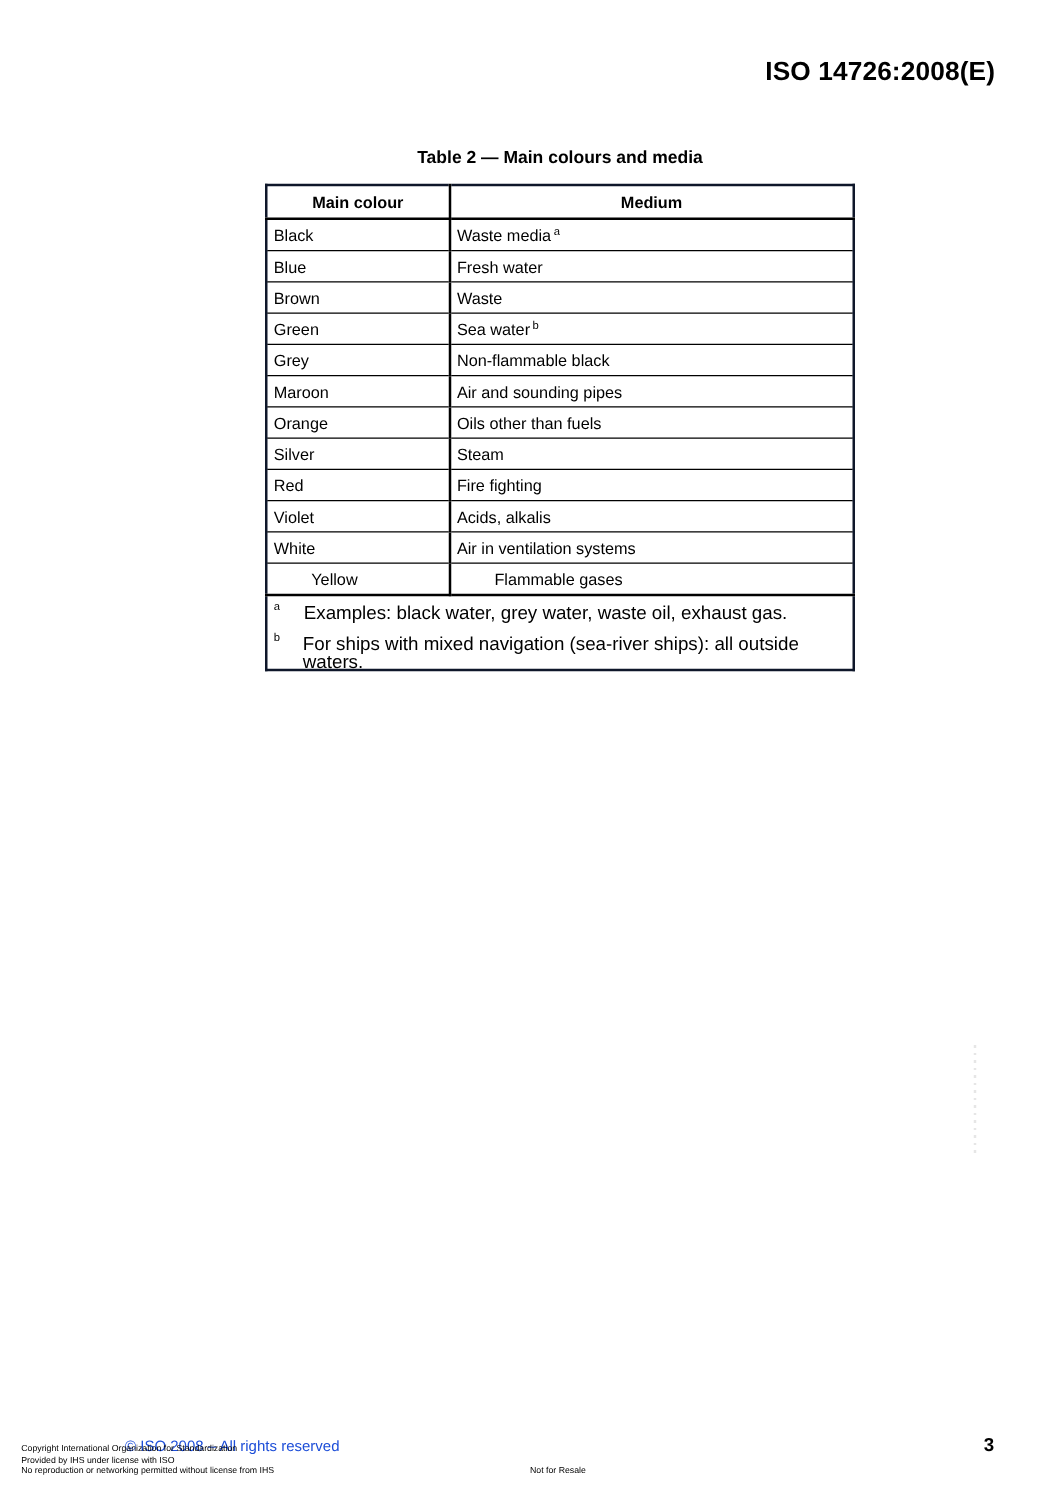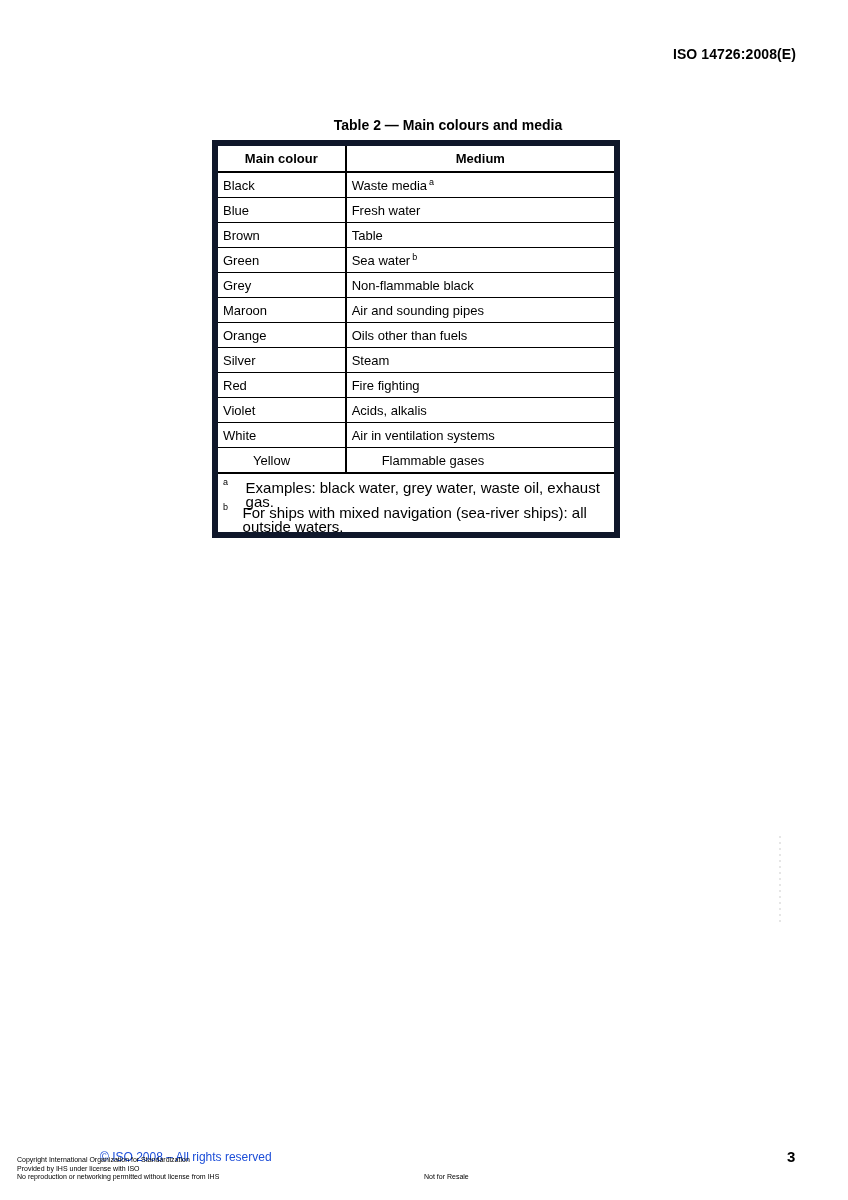--- a/index.html
+++ b/index.html
@@ -12,41 +12,41 @@
       height: 1200px;
       position: relative;
       overflow: hidden;
       font-family: "Liberation Sans", sans-serif;
       color: #000;
     }
     .doc-id {
       position: absolute;
       top: 46px;
       right: 52px;
-      font-size: 14px;
+      font-size: 21px;
       font-weight: bold;
       letter-spacing: 0.1px;
       text-align: center;
     }
     .table-title {
       position: absolute;
       top: 117px;
       left: 212px;
       width: 472px;
       text-align: center;
       font-size: 14px;
       font-weight: bold;
     }
     .tbl {
       position: absolute;
-      top: 140px;
+      top: 147px;
       left: 212px;
-      width: 408px;
+      width: 472px;
       border-collapse: collapse;
-      border: 6px solid #0f172a;
+      border: 2px solid #0f172a;
       font-size: 13px;
     }
     .tbl th, .tbl td {
       border: 1px solid #000;
       padding: 0 5px;
       text-align: left;
       vertical-align: middle;
     }
     .tbl th {
       height: 25px;
@@ -147,21 +147,21 @@
     <tr>
       <td class="colour-cell">Black</td>
       <td><span>Waste media</span><sup>a</sup></td>
     </tr>
     <tr>
       <td class="colour-cell">Blue</td>
       <td>Fresh water</td>
     </tr>
     <tr>
       <td class="colour-cell">Brown</td>
-      <td>Table</td>
+      <td>Waste</td>
     </tr>
     <tr>
       <td class="colour-cell">Green</td>
       <td><span>Sea water</span><sup>b</sup></td>
     </tr>
     <tr>
       <td class="colour-cell">Grey</td>
       <td>Non-flammable black</td>
     </tr>
     <tr>

